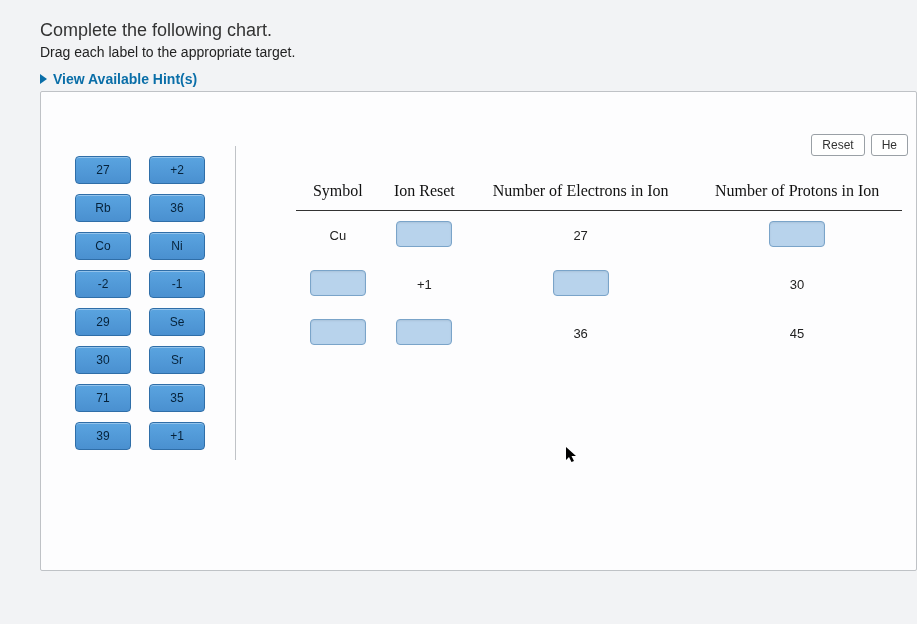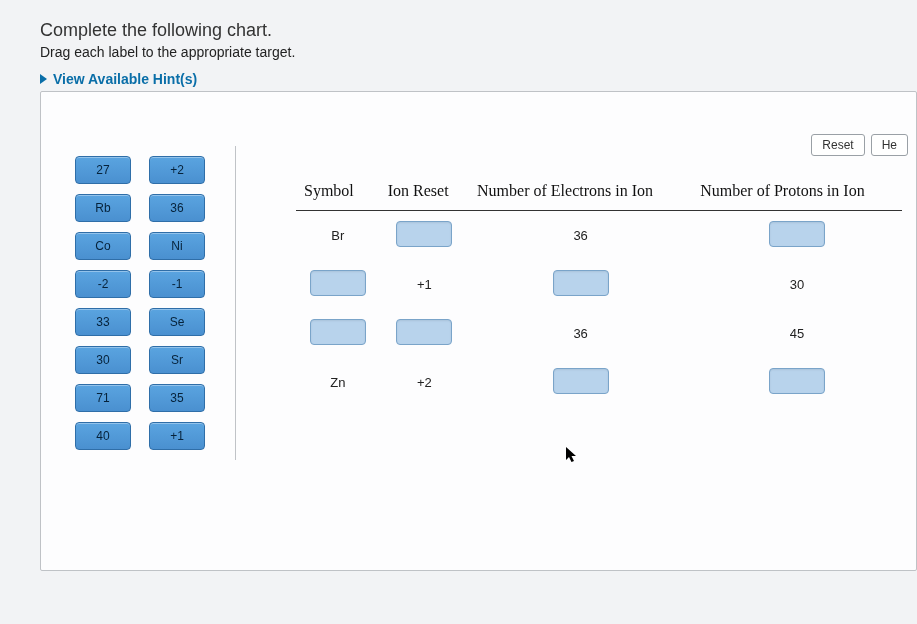--- a/index.html
+++ b/index.html
@@ -90,21 +90,21 @@
   table {
     border-collapse: collapse;
     width: 100%;
   }
   th {
     font-family: Georgia, 'Times New Roman', serif;
     font-weight: normal;
     font-size: 16px;
     padding: 6px 8px 10px 8px;
     border-bottom: 1px solid #333;
-    text-align: left;
+    text-align: center;
     color:#111;
   }
   td {
     text-align:center;
     padding: 10px 8px;
     font-size: 13px;
     color:#222;
     height: 46px;
   }
   .slot {
@@ -144,64 +144,58 @@
   <div class="work">
     <div class="bank" id="bank">
         <div class="chip">27</div>
         <div class="chip">+2</div>
         <div class="chip">Rb</div>
         <div class="chip">36</div>
         <div class="chip">Co</div>
         <div class="chip">Ni</div>
         <div class="chip">-2</div>
         <div class="chip">-1</div>
-        <div class="chip">33</div>
+        <div class="chip">29</div>
         <div class="chip">Se</div>
         <div class="chip">30</div>
         <div class="chip">Sr</div>
         <div class="chip">71</div>
         <div class="chip">35</div>
-        <div class="chip">40</div>
+        <div class="chip">39</div>
         <div class="chip">+1</div>
       </div>
 
     <div class="tablewrap">
       <table>
         <thead>
           <tr>
             <th>Symbol</th>
             <th>Ion Reset</th>
             <th>Number of Electrons in Ion</th>
             <th>Number of Protons in Ion</th>
           </tr>
         </thead>
         <tbody id="rows">
             <tr>
-              <td>Br</td>
-              <td><span class="slot"></span></td>
-              <td>36</td>
+              <td>Cu</td>
+              <td><span class="slot"></span></td>
+              <td>27</td>
               <td><span class="slot"></span></td>
             </tr>
             <tr>
               <td><span class="slot"></span></td>
               <td>+1</td>
               <td><span class="slot"></span></td>
               <td>30</td>
             </tr>
             <tr>
               <td><span class="slot"></span></td>
               <td><span class="slot"></span></td>
               <td>36</td>
               <td>45</td>
-            </tr>
-            <tr>
-              <td>Zn</td>
-              <td>+2</td>
-              <td><span class="slot"></span></td>
-              <td><span class="slot"></span></td>
             </tr>
           </tbody>
       </table>
     </div>
   </div>
 
   <div class="cursor" style="left:525px; top:355px;">
     <svg viewBox="0 0 12 16" width="12" height="16">
       <path d="M0 0 L0 13 L3 10 L5.5 15 L8 14 L5.5 9 L10 9 Z" fill="#000"></path>
     </svg>

